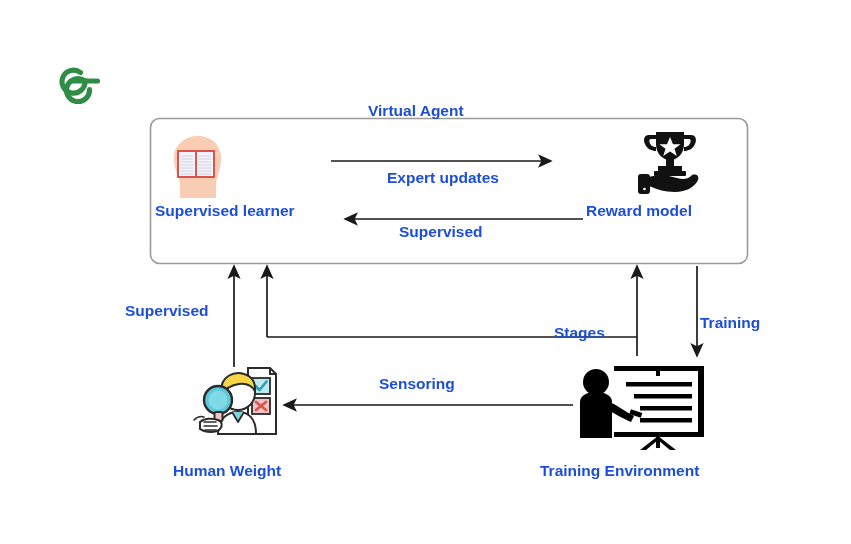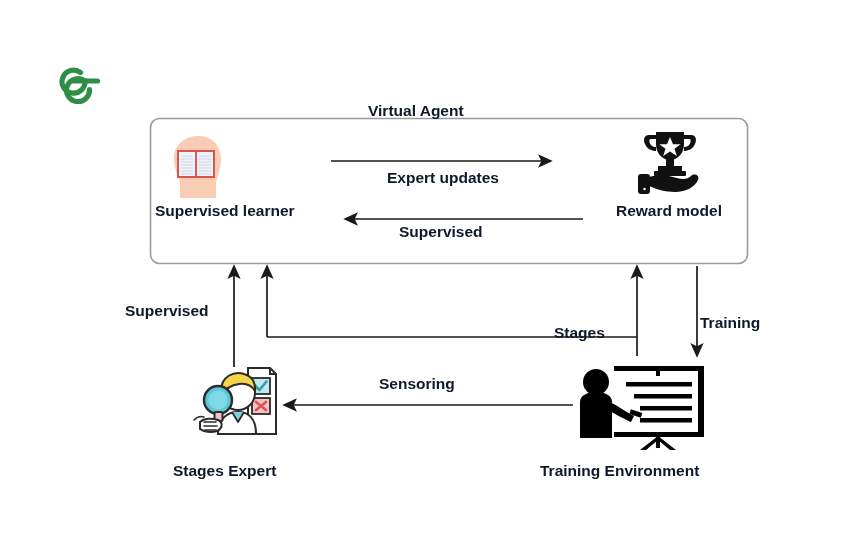--- a/index.html
+++ b/index.html
@@ -19,21 +19,21 @@
   }
   .svg-layer {
     position: absolute;
     left: 0;
     top: 0;
     width: 851px;
     height: 544px;
   }
   .lbl {
     position: absolute;
-    color: #0f172a;
+    color: #1d4ed8;
     font-weight: bold;
     font-family: "Liberation Sans", sans-serif;
     white-space: nowrap;
     line-height: 1;
   }
   .lbl-16 { font-size: 15.5px; }
   .icon-box { position: absolute; }
 </style>
 </head>
 <body>
@@ -111,21 +111,21 @@
         <path d="M40 11 L43 18.2 L50.6 18.2 L44.5 22.7 L46.8 30 L40 25.5 L33.2 30 L35.5 22.7 L29.4 18.2 L37 18.2 Z" fill="#ffffff"></path>
 
         <path d="M19 51 C28 48, 38 49, 47 52 C53 54, 58 53, 61 50
                  C64 47, 70 49, 68 54 C65 61, 56 66, 45 66
                  C35 66, 26 63, 19 60 Z"></path>
         <rect x="8" y="48" width="12" height="20" rx="3"></rect>
         <circle cx="14.5" cy="63" r="1.3" fill="#ffffff"></circle>
       </g>
     </svg>
   </div>
-  <div class="lbl lbl-16" style="left:616px; top:203px;">Reward model</div>
+  <div class="lbl lbl-16" style="left:586px; top:203px;">Reward model</div>
 
   <div class="icon-box" style="left:192px; top:360px; width:92px; height:84px;">
     <svg width="92" height="84" viewBox="0 0 92 84" aria-hidden="true">
 
       <path d="M56 8 H78 L84 14 V74 H56 Z" fill="#ffffff" stroke="#2b2b2b" stroke-width="2"></path>
       <path d="M78 8 V14 H84" fill="none" stroke="#2b2b2b" stroke-width="2"></path>
       <rect x="60" y="18" width="18" height="16" fill="#bfe9f0" stroke="#2b2b2b" stroke-width="1.8"></rect>
       <path d="M63.5 26 L67.5 30 L74.5 21.5" fill="none" stroke="#2f9fb0" stroke-width="2.6" stroke-linecap="round" stroke-linejoin="round"></path>
       <rect x="60" y="38" width="18" height="16" fill="#f3c3c3" stroke="#2b2b2b" stroke-width="1.8"></rect>
       <path d="M64 42 L74 50 M74 42 L64 50" stroke="#d9534f" stroke-width="2.6" stroke-linecap="round"></path>
@@ -143,21 +143,21 @@
       <rect x="22.5" y="52" width="8" height="9" rx="1.6" fill="#f3c3c3" stroke="#2b2b2b" stroke-width="2"></rect>
 
       <path d="M8 62 C12 58, 20 58, 26 60 C30 61.5, 31 66, 28 69
                C24 73, 14 73, 8 69 Z" fill="#ffffff" stroke="#2b2b2b" stroke-width="2"></path>
       <g stroke="#2b2b2b" stroke-width="1.6" fill="none" stroke-linecap="round">
         <path d="M12 62 H24 M12 66 H25 M13 70 H24"></path>
         <path d="M2 60 C5 57, 9 56, 12 57"></path>
       </g>
     </svg>
   </div>
-  <div class="lbl lbl-16" style="left:173px; top:463px;">Stages Expert</div>
+  <div class="lbl lbl-16" style="left:173px; top:463px;">Human Weight</div>
 
   <div class="icon-box" style="left:570px; top:358px; width:140px; height:92px;">
     <svg width="140" height="92" viewBox="0 0 140 92" aria-hidden="true">
       <g fill="#000000">
 
         <rect x="44" y="8" width="90" height="5"></rect>
         <rect x="44" y="74" width="90" height="5"></rect>
         <rect x="128" y="8" width="6" height="71"></rect>
 
         <rect x="56" y="24" width="66" height="4.5"></rect>

